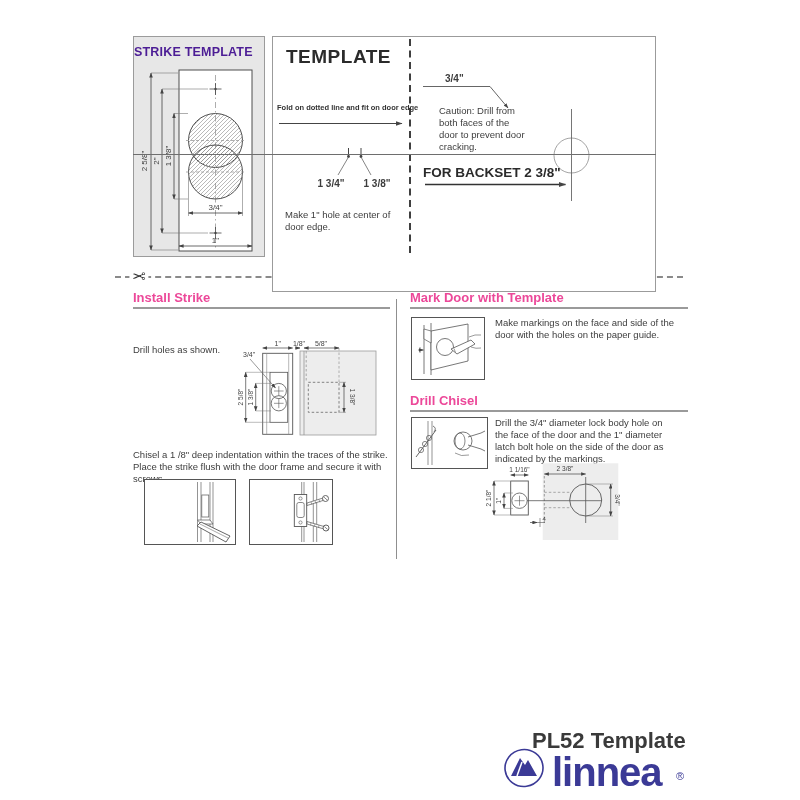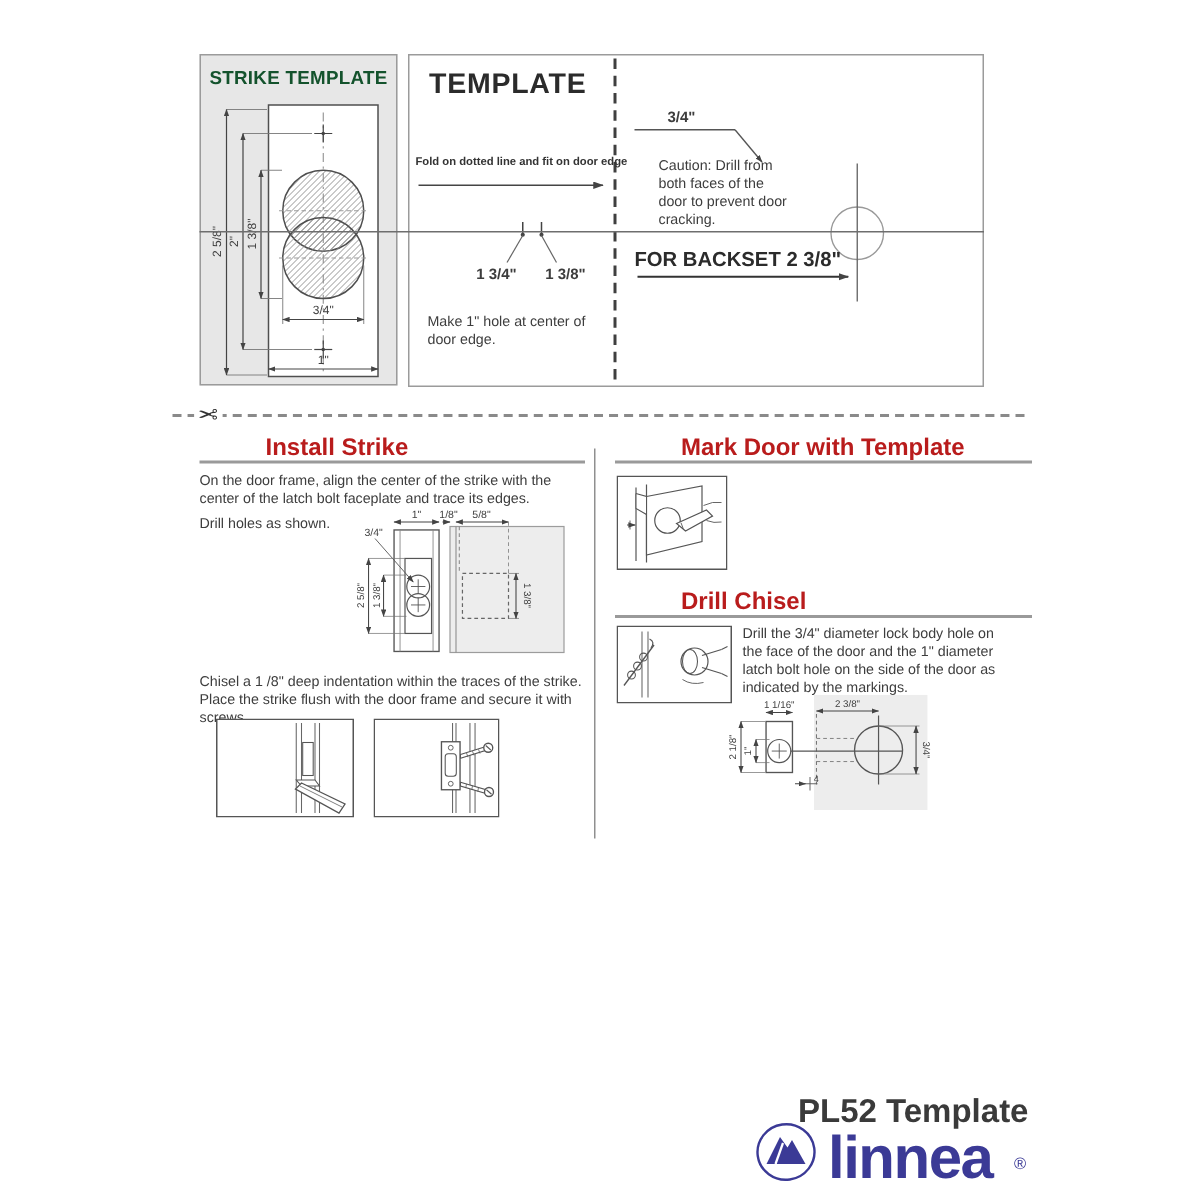--- a/index.html
+++ b/index.html
@@ -1,34 +1,34 @@
 <!DOCTYPE html>
 <html><head>
 <meta charset="utf-8">
 <style>
   html,body{margin:0;padding:0;background:#fff;}
   #page{position:relative;width:800px;height:800px;background:#fff;overflow:hidden;
         font-family:"Liberation Sans",sans-serif;color:#3d3d3d;}
   .abs{position:absolute;}
   .panel{border:1px solid #9b9b9b;box-sizing:border-box;}
   .hrule{background:#9a9a9a;height:2px;}
-  .h2{font-size:16px;font-weight:bold;color:#b91c1c;margin-left:44px;}
+  .h2{font-size:13px;font-weight:bold;color:#ec4899;}
   .body{font-size:9.5px;line-height:1.28;color:#3d3d3d;}
   svg text{font-family:"Liberation Sans",sans-serif;fill:#3f3f3f;}
   .nowrap{white-space:nowrap;}
 </style>
 </head>
 <body>
 
 <div id="page">
 
   <div class="abs" style="left:133px;top:154px;width:523px;height:1px;background:#6e6e6e;z-index:3;"></div>
 
   <div class="abs panel" style="left:133px;top:36px;width:132px;height:221px;background:#e7e7e7;z-index:2;">
-    <div class="abs" style="left:0;top:8px;width:130px;text-align:center;font-size:12.5px;font-weight:bold;color:#14532d;letter-spacing:.2px;">STRIKE TEMPLATE</div>
+    <div class="abs" style="left:0;top:8px;width:130px;text-align:left;font-size:12.5px;font-weight:bold;color:#4c1d95;letter-spacing:.2px;">STRIKE TEMPLATE</div>
     <svg class="abs" style="left:0;top:0;" width="130" height="219" viewBox="0 0 130 219">
       <defs>
         <pattern id="hatch" patternUnits="userSpaceOnUse" width="4" height="4">
           <path d="M-1,1 l2,-2 M0,4 l4,-4 M3,5 l2,-2" stroke="#8a8a8a" stroke-width="0.6"></path>
         </pattern>
         <marker id="arw" markerUnits="userSpaceOnUse" markerWidth="7" markerHeight="5" refX="6.5" refY="2.5" orient="auto-start-reverse">
           <path d="M0,0 L7,2.5 L0,5 Z" fill="#444"></path>
         </marker>
         <marker id="arw2" markerUnits="userSpaceOnUse" markerWidth="5" markerHeight="3.6" refX="4.6" refY="1.8" orient="auto-start-reverse">
           <path d="M0,0 L5,1.8 L0,3.6 Z" fill="#444"></path>
@@ -60,21 +60,21 @@
       <line x1="28" y1="196" x2="74" y2="196" stroke="#777" stroke-width="0.6"></line>
       <line x1="28" y1="52" x2="28" y2="196" stroke="#444" stroke-width="0.8" marker-start="url(#arw2)" marker-end="url(#arw2)"></line>
       <text font-size="8" text-anchor="middle" transform="rotate(-90 24.5 124)" x="24.5" y="124">2"</text>
       <line x1="40" y1="76.5" x2="54" y2="76.5" stroke="#777" stroke-width="0.6"></line>
       <line x1="40" y1="162" x2="54" y2="162" stroke="#777" stroke-width="0.6"></line>
       <line x1="40" y1="76.5" x2="40" y2="162" stroke="#444" stroke-width="0.8" marker-start="url(#arw2)" marker-end="url(#arw2)"></line>
       <text font-size="8" text-anchor="middle" transform="rotate(-90 36.5 119)" x="36.5" y="119">1 3/8"</text>
     </svg>
   </div>
 
-  <div class="abs panel" style="left:272px;top:36px;width:384px;height:222px;background:#fff;z-index:2;">
+  <div class="abs panel" style="left:272px;top:36px;width:384px;height:256px;background:#fff;z-index:2;">
     <svg class="abs" style="left:0;top:0;" width="382" height="220" viewBox="0 0 382 220">
       <line x1="137" y1="2" x2="137" y2="218" stroke="#3f3f3f" stroke-width="2" stroke-dasharray="7 4.5"></line>
       <line x1="6" y1="86.5" x2="129" y2="86.5" stroke="#444" stroke-width="1.1" marker-end="url(#arw)"></line>
       <line x1="75.5" y1="111" x2="75.5" y2="120" stroke="#444" stroke-width="1"></line>
       <line x1="88" y1="111" x2="88" y2="120" stroke="#444" stroke-width="1"></line>
       <circle cx="75.5" cy="119.5" r="1.4" fill="#444"></circle>
       <circle cx="88" cy="119.5" r="1.4" fill="#444"></circle>
       <line x1="75.5" y1="120" x2="65" y2="138" stroke="#666" stroke-width="0.8"></line>
       <line x1="88" y1="120" x2="98" y2="138" stroke="#666" stroke-width="0.8"></line>
       <line x1="150" y1="49.5" x2="217" y2="49.5" stroke="#555" stroke-width="0.9"></line>
@@ -95,21 +95,20 @@
     <div class="abs nowrap" style="left:150px;top:128px;font-size:13.5px;font-weight:bold;color:#2b2b2b;">FOR BACKSET 2 3/8"</div>
   </div>
 
   <div class="abs" style="left:115px;top:276px;width:568px;border-top:2px dashed #8a8a8a;"></div>
   <div class="abs" style="left:129px;top:267px;font-size:16px;font-family:'DejaVu Sans',sans-serif;color:#333;background:#fff;padding:0 3px;transform:scaleX(-1);z-index:4;">✂</div>
 
   <div class="abs" style="left:396px;top:299px;width:1px;height:260px;background:#8f8f8f;"></div>
 
   <div class="abs h2" style="left:133px;top:290px;">Install Strike</div>
   <div class="abs hrule" style="left:133px;top:307px;width:257px;"></div>
-  <div class="abs body" style="left:133px;top:315px;width:256px;">On the door frame, align the center of the strike with the center of the latch bolt faceplate and trace its edges.</div>
   <div class="abs body" style="left:133px;top:344px;width:200px;">Drill holes as shown.</div>
 
   <svg class="abs" style="left:236px;top:336px;" width="146" height="102" viewBox="0 0 146 102">
     <rect x="64" y="15" width="76" height="84" fill="#ededed" stroke="#9c9c9c" stroke-width="0.8"></rect>
     <line x1="68" y1="15" x2="68" y2="99" stroke="#8a8a8a" stroke-width="0.7"></line>
     <line x1="70.2" y1="15" x2="70.2" y2="46" stroke="#888" stroke-width="0.7" stroke-dasharray="2.5 2"></line>
     <rect x="72.3" y="46.3" width="30.7" height="30" fill="none" stroke="#666" stroke-width="0.8" stroke-dasharray="2.5 2"></rect>
     <rect x="26.7" y="17.3" width="30" height="81" fill="#fff" stroke="#555" stroke-width="0.9"></rect>
     <line x1="30.7" y1="17.3" x2="30.7" y2="98.3" stroke="#888" stroke-width="0.6"></line>
     <line x1="52.7" y1="17.3" x2="52.7" y2="98.3" stroke="#888" stroke-width="0.6"></line>
@@ -193,20 +192,21 @@
     <circle cx="34" cy="30" r="8.5" fill="none" stroke="#555" stroke-width="0.8"></circle>
     <polygon points="40,32 60,23 64,27 46,37" fill="#fff" stroke="#555" stroke-width="0.8"></polygon>
     <line x1="43" y1="31.5" x2="44.5" y2="35.5" stroke="#555" stroke-width="0.6"></line>
     <path d="M58,20 q6,-3 12,-2" fill="none" stroke="#555" stroke-width="0.6"></path>
     <path d="M60,30 q5,2 10,1" fill="none" stroke="#555" stroke-width="0.6"></path>
     <line x1="9" y1="30" x2="9" y2="36" stroke="#555" stroke-width="0.6"></line>
     <line x1="7" y1="33" x2="12.5" y2="33" stroke="#555" stroke-width="0.7" marker-end="url(#arw2)"></line>
   </svg>
 
   <div class="abs body" style="left:495px;top:317px;width:188px;">
+    <div>Make markings on the face and side of the door with the holes on the paper guide.</div>
   </div>
 
   <div class="abs h2" style="left:410px;top:393px;">Drill Chisel</div>
   <div class="abs hrule" style="left:410px;top:410px;width:278px;"></div>
 
   <svg class="abs" style="left:411px;top:417px;" width="77" height="52" viewBox="0 0 77 52">
     <rect x="0.5" y="0.5" width="76" height="51" fill="#fff" stroke="#555" stroke-width="1"></rect>
     <line x1="17" y1="4" x2="17" y2="48" stroke="#666" stroke-width="0.7"></line>
     <line x1="21" y1="4" x2="21" y2="48" stroke="#666" stroke-width="0.7"></line>
     <line x1="5" y1="40" x2="25" y2="13" stroke="#555" stroke-width="0.9"></line>

